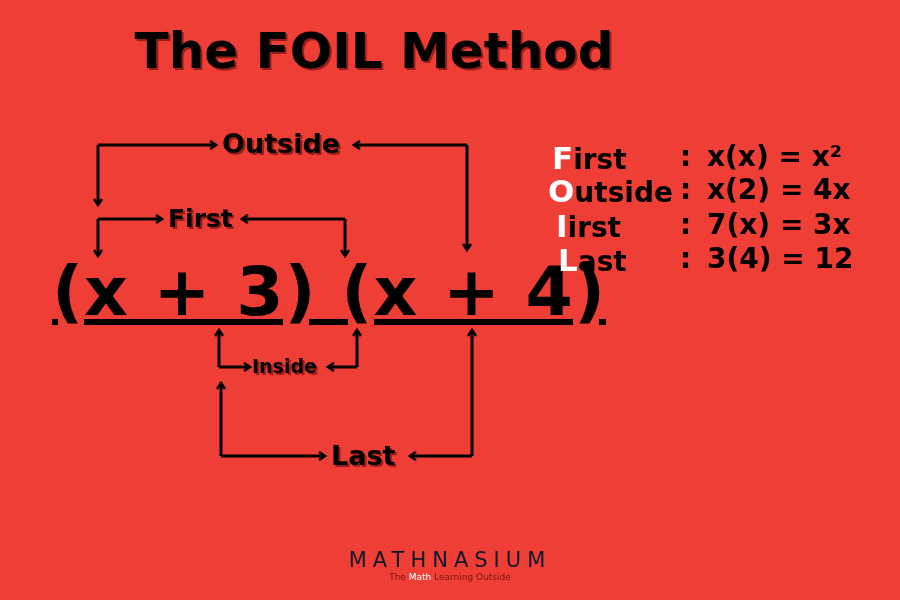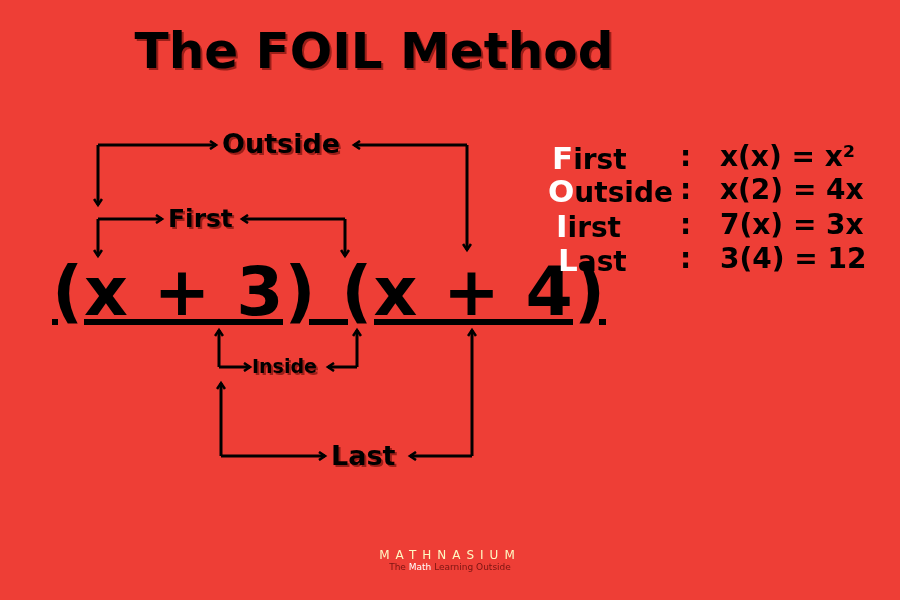--- a/index.html
+++ b/index.html
@@ -24,23 +24,23 @@
     position: absolute; left: 52px; top: 252px;
     font-size: 68px; font-weight: bold; color: #000; white-space: nowrap;
     letter-spacing: 1px;
     text-decoration: underline;
   }
   .table { position: absolute; left: 548px; top: 140px; }
   .row { position: absolute; height: 36px; white-space: nowrap; font-size: 28px; font-weight: bold; color: #000; }
   .term { position: absolute; left: 0; }
   .term .init { color: #fff; font-size: 31px; }
   .colon { position: absolute; left: 132px; }
-  .res { position: absolute; left: 172px; }
+  .res { position: absolute; left: 159px; }
   .logo { position: absolute; left: 0; width: 900px; top: 548px; text-align: center; }
-  .logo-main { color: #fef9c3; font-size: 12px; letter-spacing: 6px; font-family: "DejaVu Sans", sans-serif; }
+  .logo-main { color: #0f172a; font-size: 21px; letter-spacing: 6px; font-family: "DejaVu Sans", sans-serif; }
   .logo-sub { color: #7a1512; font-size: 9px; margin-top: 0px; }
   .logo-sub .hl { color: #fff; }
 </style>
 </head>
 <body>
 
 <div class="title">The FOIL Method</div>
 
 <svg class="diagram" width="900" height="600" viewBox="0 0 900 600">
   <defs>

